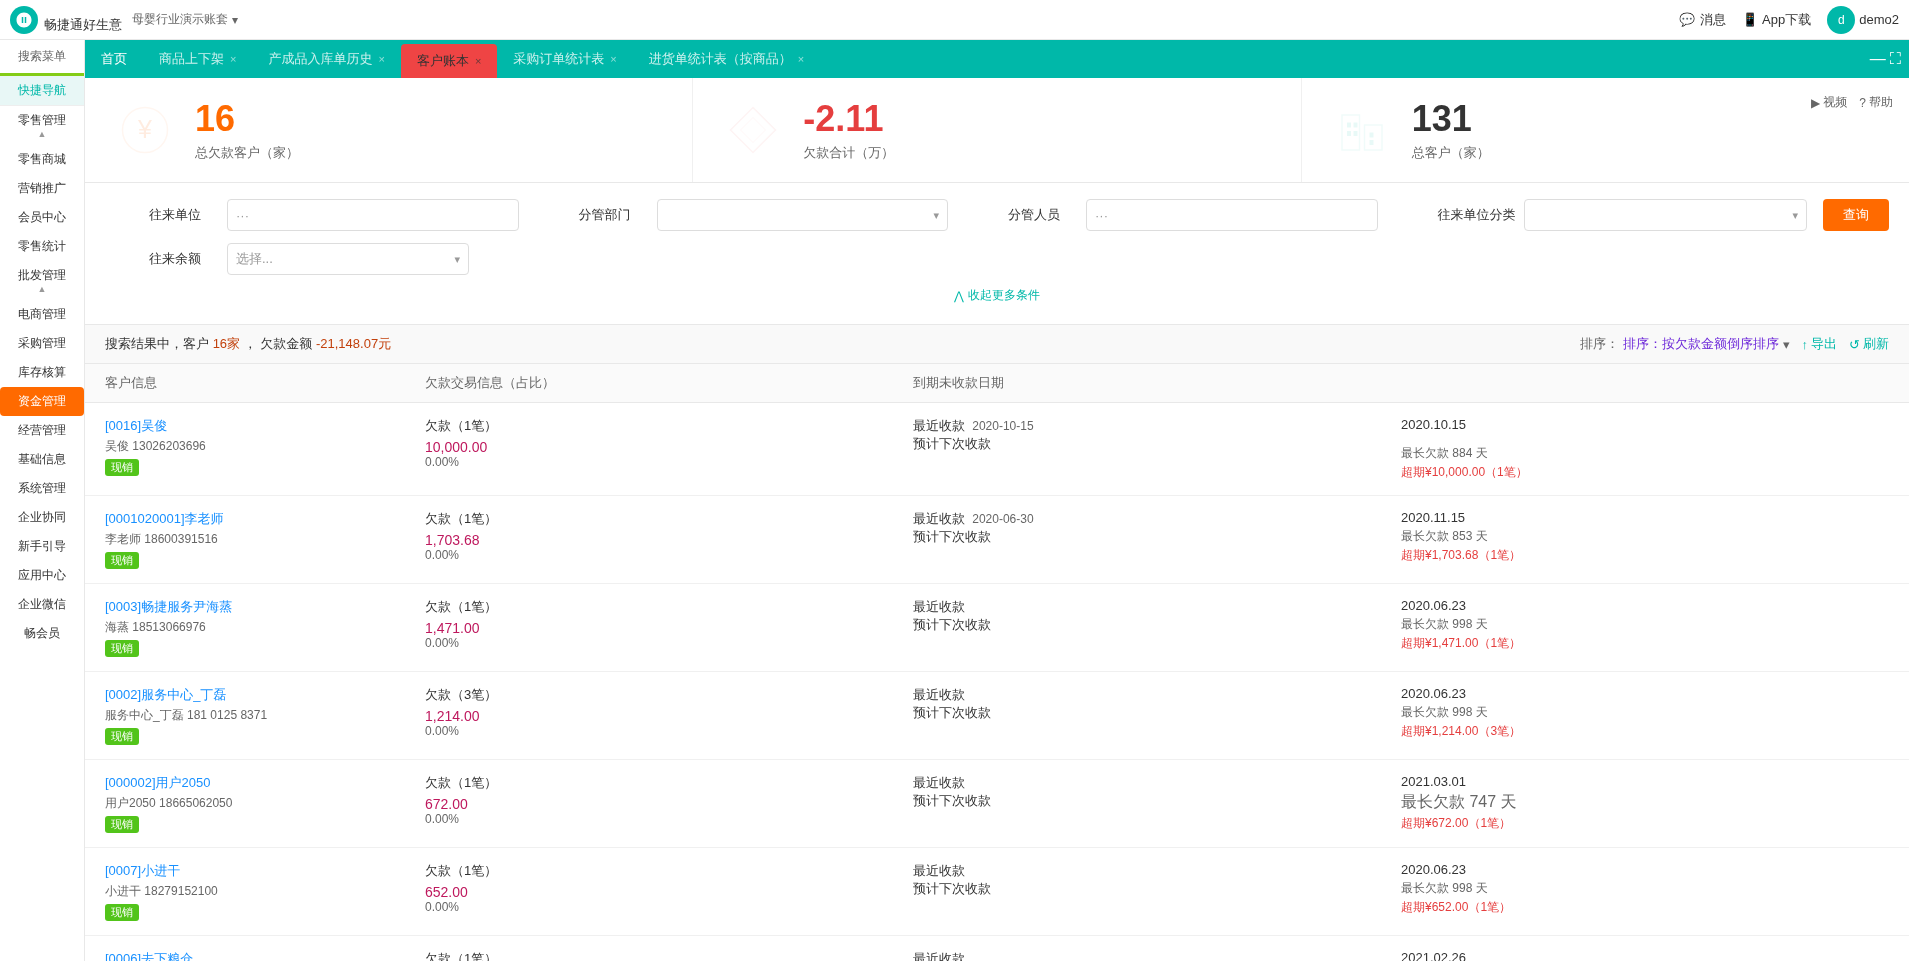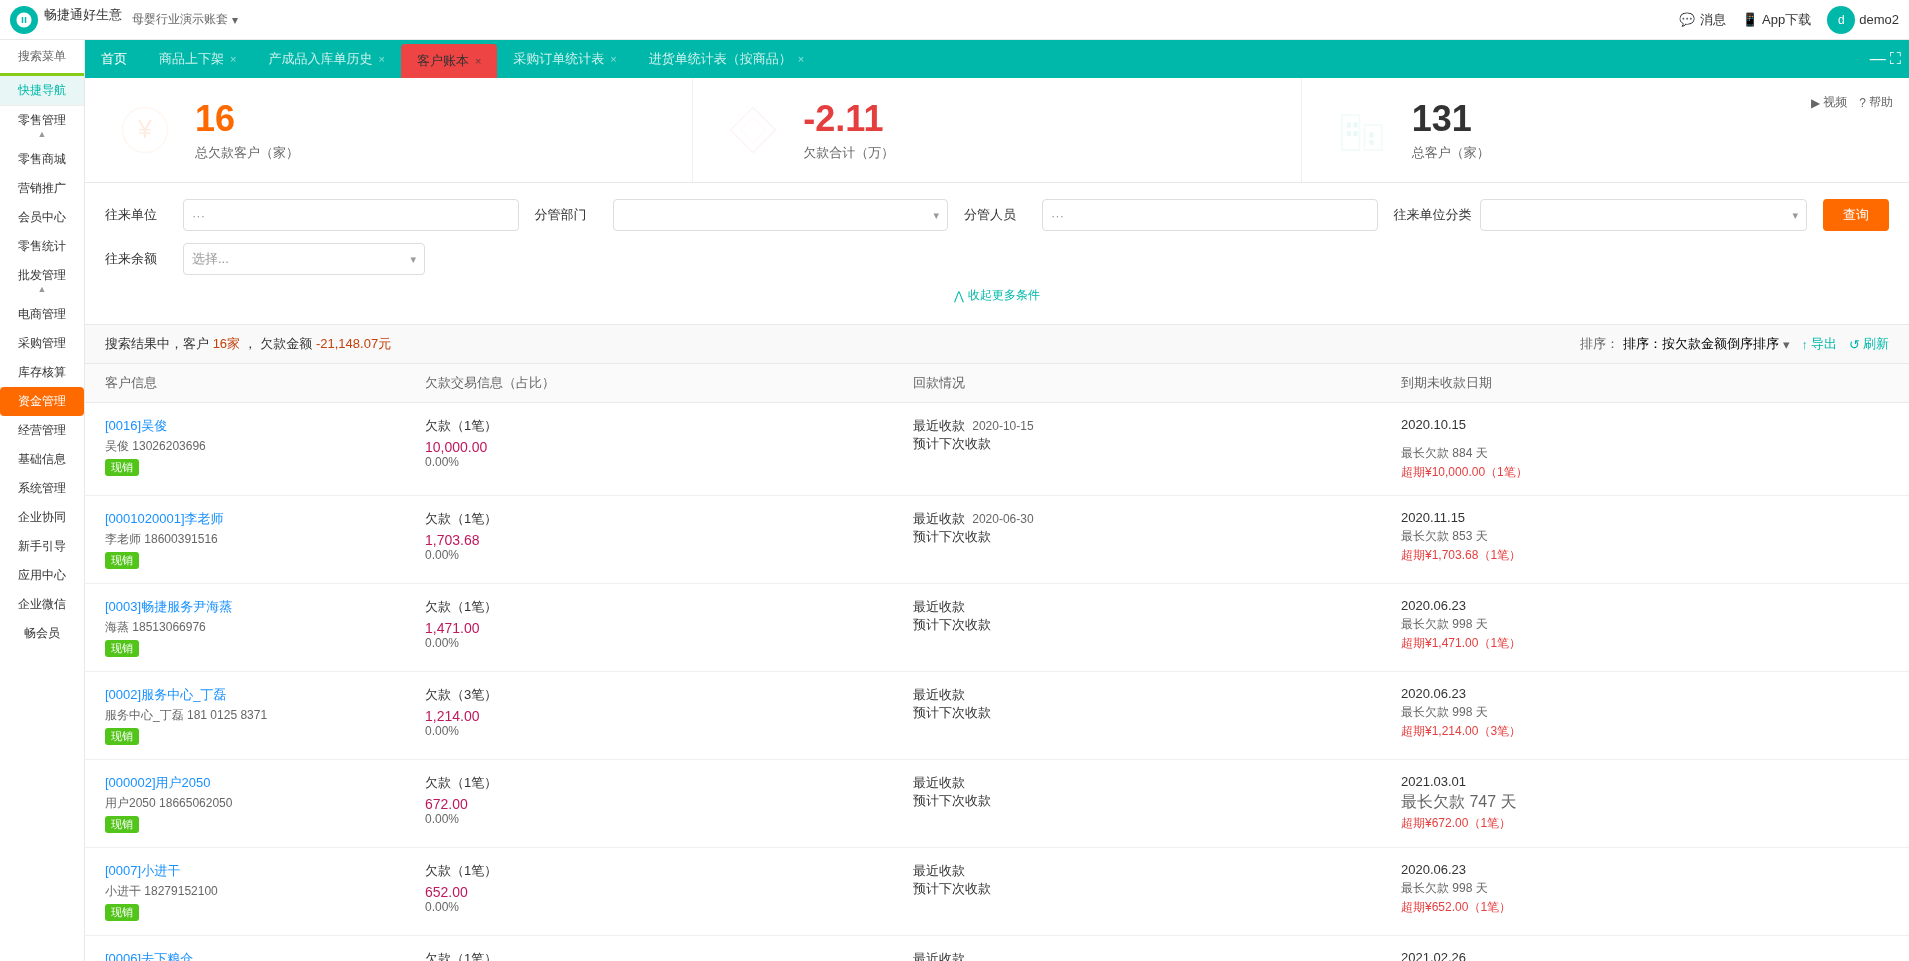--- a/index.html
+++ b/index.html
@@ -2,21 +2,21 @@
 <html><head>
   <meta charset="utf-8">
   <style>
     * { box-sizing: border-box; margin: 0; padding: 0; }
     body { font-family: 'Microsoft YaHei', Arial, sans-serif; font-size: 13px; background: #f5f5f5; color: #333; overflow: hidden; }
 
     
     .app-container { display: flex; flex-direction: column; height: 961px; width: 1909px; }
     .top-bar { height: 40px; background: #fff; display: flex; align-items: center; padding: 0 10px; border-bottom: 1px solid #e8e8e8; justify-content: space-between; }
     .top-bar-left { display: flex; align-items: center; gap: 10px; }
-    .logo-area { display: flex; align-items: flex-start; gap: 6px; }
+    .logo-area { display: flex; align-items: flex-end; gap: 6px; }
     .logo-icon { width: 28px; height: 28px; background: #00b8a9; border-radius: 50%; display: flex; align-items: center; justify-content: center; color: white; font-size: 12px; }
     .app-name { font-size: 13px; color: #333; }
     .store-selector { font-size: 12px; color: #666; border: none; background: transparent; cursor: pointer; display: flex; align-items: center; gap: 4px; }
     .top-bar-right { display: flex; align-items: center; gap: 16px; }
     .top-bar-action { display: flex; align-items: center; gap: 4px; font-size: 13px; color: #333; cursor: pointer; }
 
     
     .main-layout { display: flex; flex: 1; overflow: hidden; }
 
     
@@ -48,21 +48,21 @@
     .stat-content { flex: 1; }
     .stat-number { font-size: 36px; font-weight: bold; }
     .stat-number.red { color: #e53e3e; }
     .stat-number.orange { color: #ff6a00; }
     .stat-number.dark { color: #333; }
     .stat-label { font-size: 13px; color: #666; margin-top: 4px; }
 
     
     .filter-area { background: white; padding: 16px 20px; border-bottom: 1px solid #e8e8e8; }
     .filter-row { display: flex; gap: 16px; align-items: center; margin-bottom: 12px; }
-    .filter-item { display: flex; align-items: center; gap: 8px; flex: 1; }
+    .filter-item { display: flex; align-items: center; gap: 8px; flex: 1; margin-left: 44px; }
     .filter-label { font-size: 13px; color: #333; white-space: nowrap; min-width: 70px; }
     .filter-input { flex: 1; height: 32px; border: 1px solid #ddd; border-radius: 4px; padding: 0 8px; font-size: 13px; display: flex; align-items: center; justify-content: space-between; cursor: pointer; background: white; }
     .filter-select { flex: 1; height: 32px; border: 1px solid #ddd; border-radius: 4px; padding: 0 8px; display: flex; align-items: center; justify-content: space-between; background: white; cursor: pointer; }
     .filter-select-arrow { color: #999; font-size: 11px; }
     .filter-row-2 { display: flex; gap: 16px; align-items: center; }
     .collapse-btn { display: flex; align-items: center; justify-content: center; gap: 4px; font-size: 12px; color: #00b8a9; cursor: pointer; width: 100%; padding: 4px; }
     .search-btn { background: #ff6a00; color: white; border: none; border-radius: 4px; padding: 0 20px; height: 32px; cursor: pointer; font-size: 13px; white-space: nowrap; }
 
     
     .results-bar { background: #f9f9f9; padding: 10px 20px; display: flex; justify-content: space-between; align-items: center; border-bottom: 1px solid #e8e8e8; }
@@ -346,39 +346,38 @@
           <div class="results-info">
             <span>搜索结果中，客户</span>
             <span class="highlight">16家</span>
             <span>，</span>
             <span>欠款金额</span>
             <span class="highlight">-21,148.07元</span>
           </div>
           <div class="results-actions">
             <div class="sort-select">
               <span>排序：</span>
-              <span style="color:#000000;">排序：按欠款金额倒序排序</span>
+              <span style="color:#6d28d9;">排序：按欠款金额倒序排序</span>
               <span>▾</span>
             </div>
             <div class="action-link">
               <span>↑</span>
               <span>导出</span>
             </div>
             <div class="action-link">
               <span>↺</span>
               <span>刷新</span>
             </div>
           </div>
         </div>
 
         <div class="data-table">
           <div class="table-header">
             <div>客户信息</div>
             <div>欠款交易信息（占比）</div>
-            <div>回款情况</div>
             <div>到期未收款日期</div>
           </div>
 
           <div class="table-row">
             <div>
               <div class="customer-name">[0016]吴俊</div>
               <div class="customer-sub">吴俊 13026203696</div>
               <span class="customer-tag">现销</span>
             </div>
             <div>

